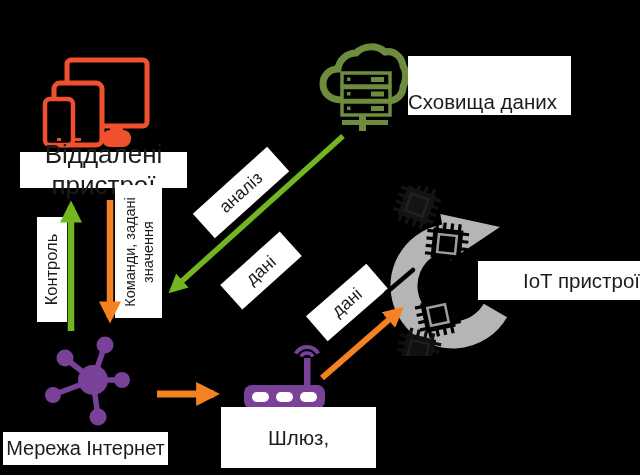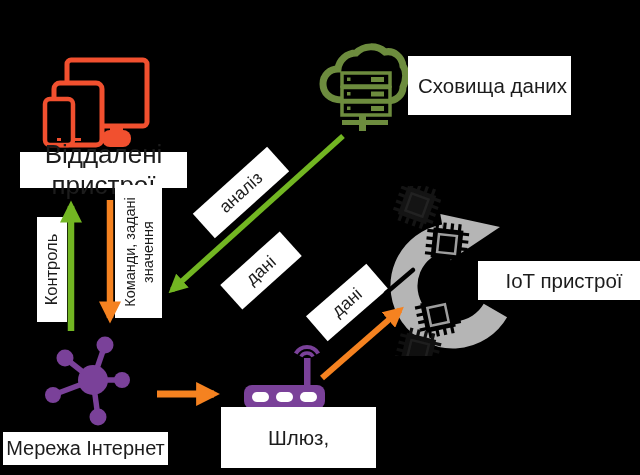--- a/index.html
+++ b/index.html
@@ -2,21 +2,21 @@
 <html><head>
 <meta charset="utf-8">
 <style>
   html,body{margin:0;padding:0;background:#000;}
   #canvas{position:relative;width:640px;height:475px;background:#000;overflow:hidden;
           font-family:"Liberation Sans",sans-serif;}
   .ic{position:absolute;}
   .lbl{position:absolute;background:#fff;color:#1c1c1c;display:flex;align-items:center;
        justify-content:center;text-align:center;}
   .lbl.col{flex-direction:column;}
-  .lbl.left{align-items:flex-start;justify-content:center;text-align:left;padding-left:10px;box-sizing:border-box;gap:44px;}
+  .lbl.left{align-items:flex-start;justify-content:flex-end;text-align:left;box-sizing:border-box;gap:44px;}
   .vlabel{position:absolute;background:#fff;display:flex;align-items:center;justify-content:center;}
   .vlabel .rot{transform:rotate(-90deg);white-space:nowrap;color:#1c1c1c;text-align:center;}
   .dlabel{position:absolute;background:#fff;display:flex;align-items:center;justify-content:center;
           color:#1c1c1c;}
   #arrows{position:absolute;left:0;top:0;pointer-events:none;}
 </style>
 </head>
 <body>
 
 <div id="canvas">

